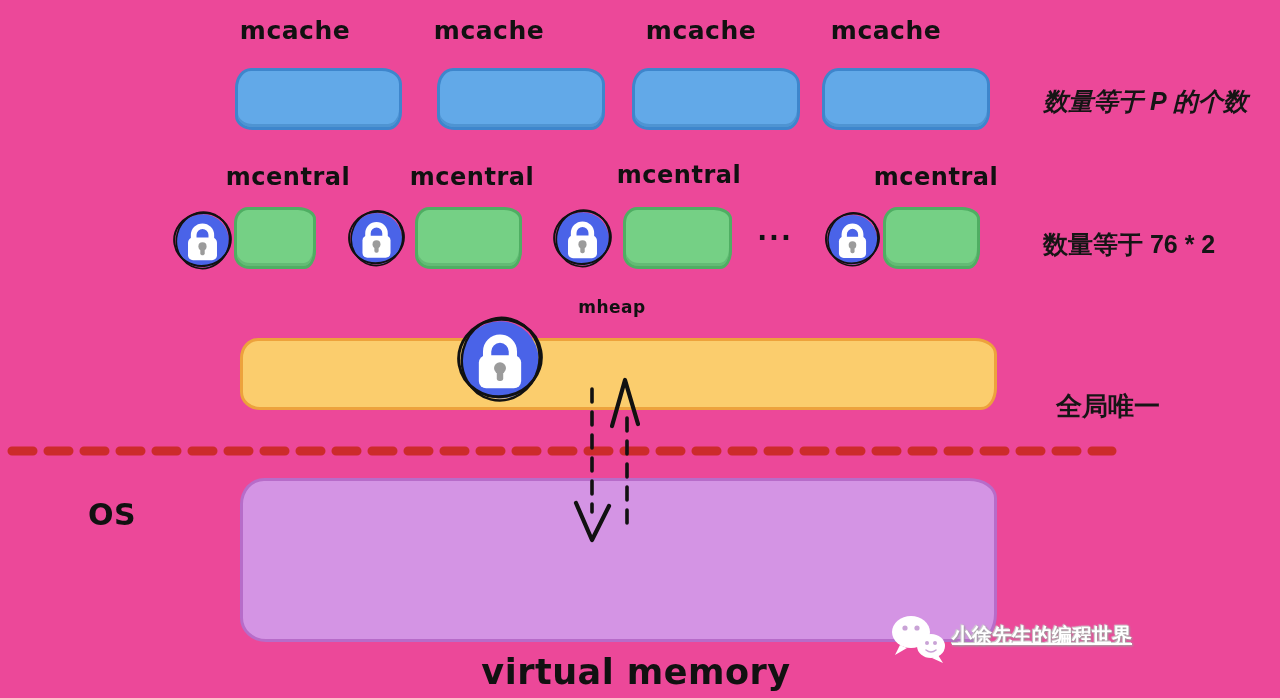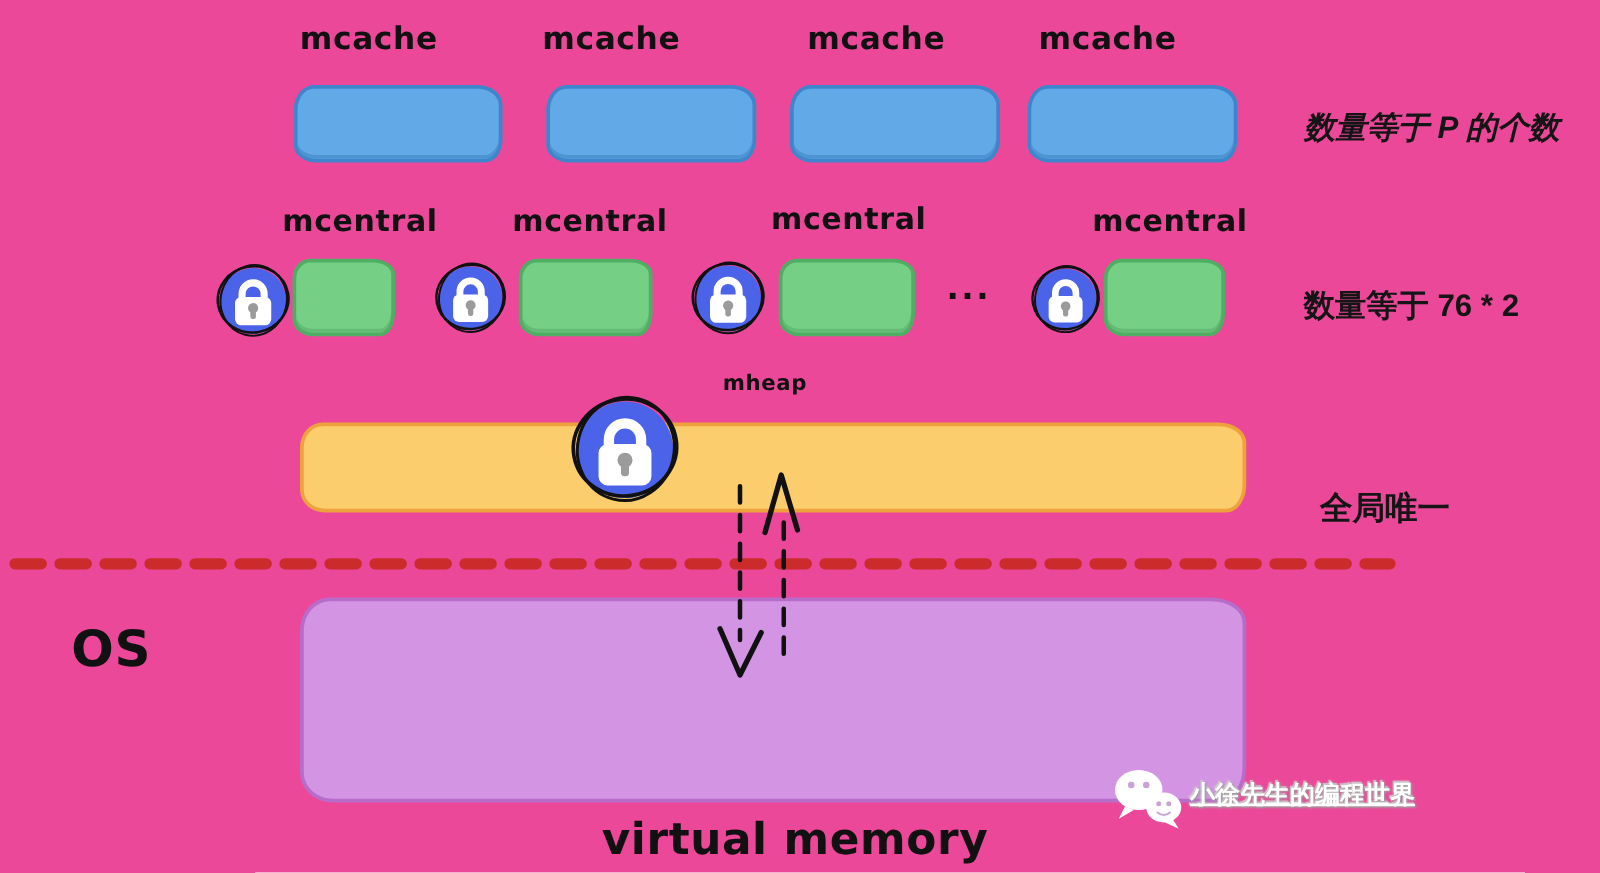--- a/index.html
+++ b/index.html
@@ -129,21 +129,21 @@
         <ellipse cx="51" cy="51" rx="42" ry="45" fill="none" stroke="#111" stroke-width="2.6" transform="rotate(14 50 50)"></ellipse>
         <path d="M36 52 v-9 a14 14 0 0 1 28 0 v9" fill="none" stroke="#fff" stroke-width="9" stroke-linecap="round"></path>
         <rect x="27" y="47" width="46" height="36" rx="8" fill="#fff"></rect>
         <circle cx="50" cy="61" r="6.5" fill="#9b9b9b"></circle>
         <rect x="46.5" y="62" width="7" height="13" rx="3" fill="#9b9b9b"></rect>
       </svg>
   </div>
 
   <div class="abs cjk" style="left:1056px; top:361px; font-size:26px;margin-top:28px;">全局唯一</div>
 
-  <div class="abs hand" style="left:57px; top:497px; font-size:40px;">OS</div>
+  <div class="abs hand" style="left:88px; top:497px; font-size:30px;">OS</div>
 
   <div class="box purple" style="left:240px; top:478px; width:757px; height:164px;"></div>
 
   <div class="abs hand center-x" style="left:636px; top:652px; font-size:35px;">virtual memory</div>
 
   <svg class="overlay" viewBox="0 0 1280 698">
     <line x1="12" y1="451" x2="1112" y2="451" stroke="#cc2b2b" stroke-width="9" stroke-dasharray="21 15" stroke-linecap="round"></line>
     <g stroke="#111" fill="none" stroke-linecap="round" stroke-linejoin="round">
       <line x1="592" y1="389" x2="592" y2="512" stroke-width="3.6" stroke-dasharray="13 10"></line>
       <path d="M576 503 L592 540 L609 506" stroke-width="4.2"></path>

